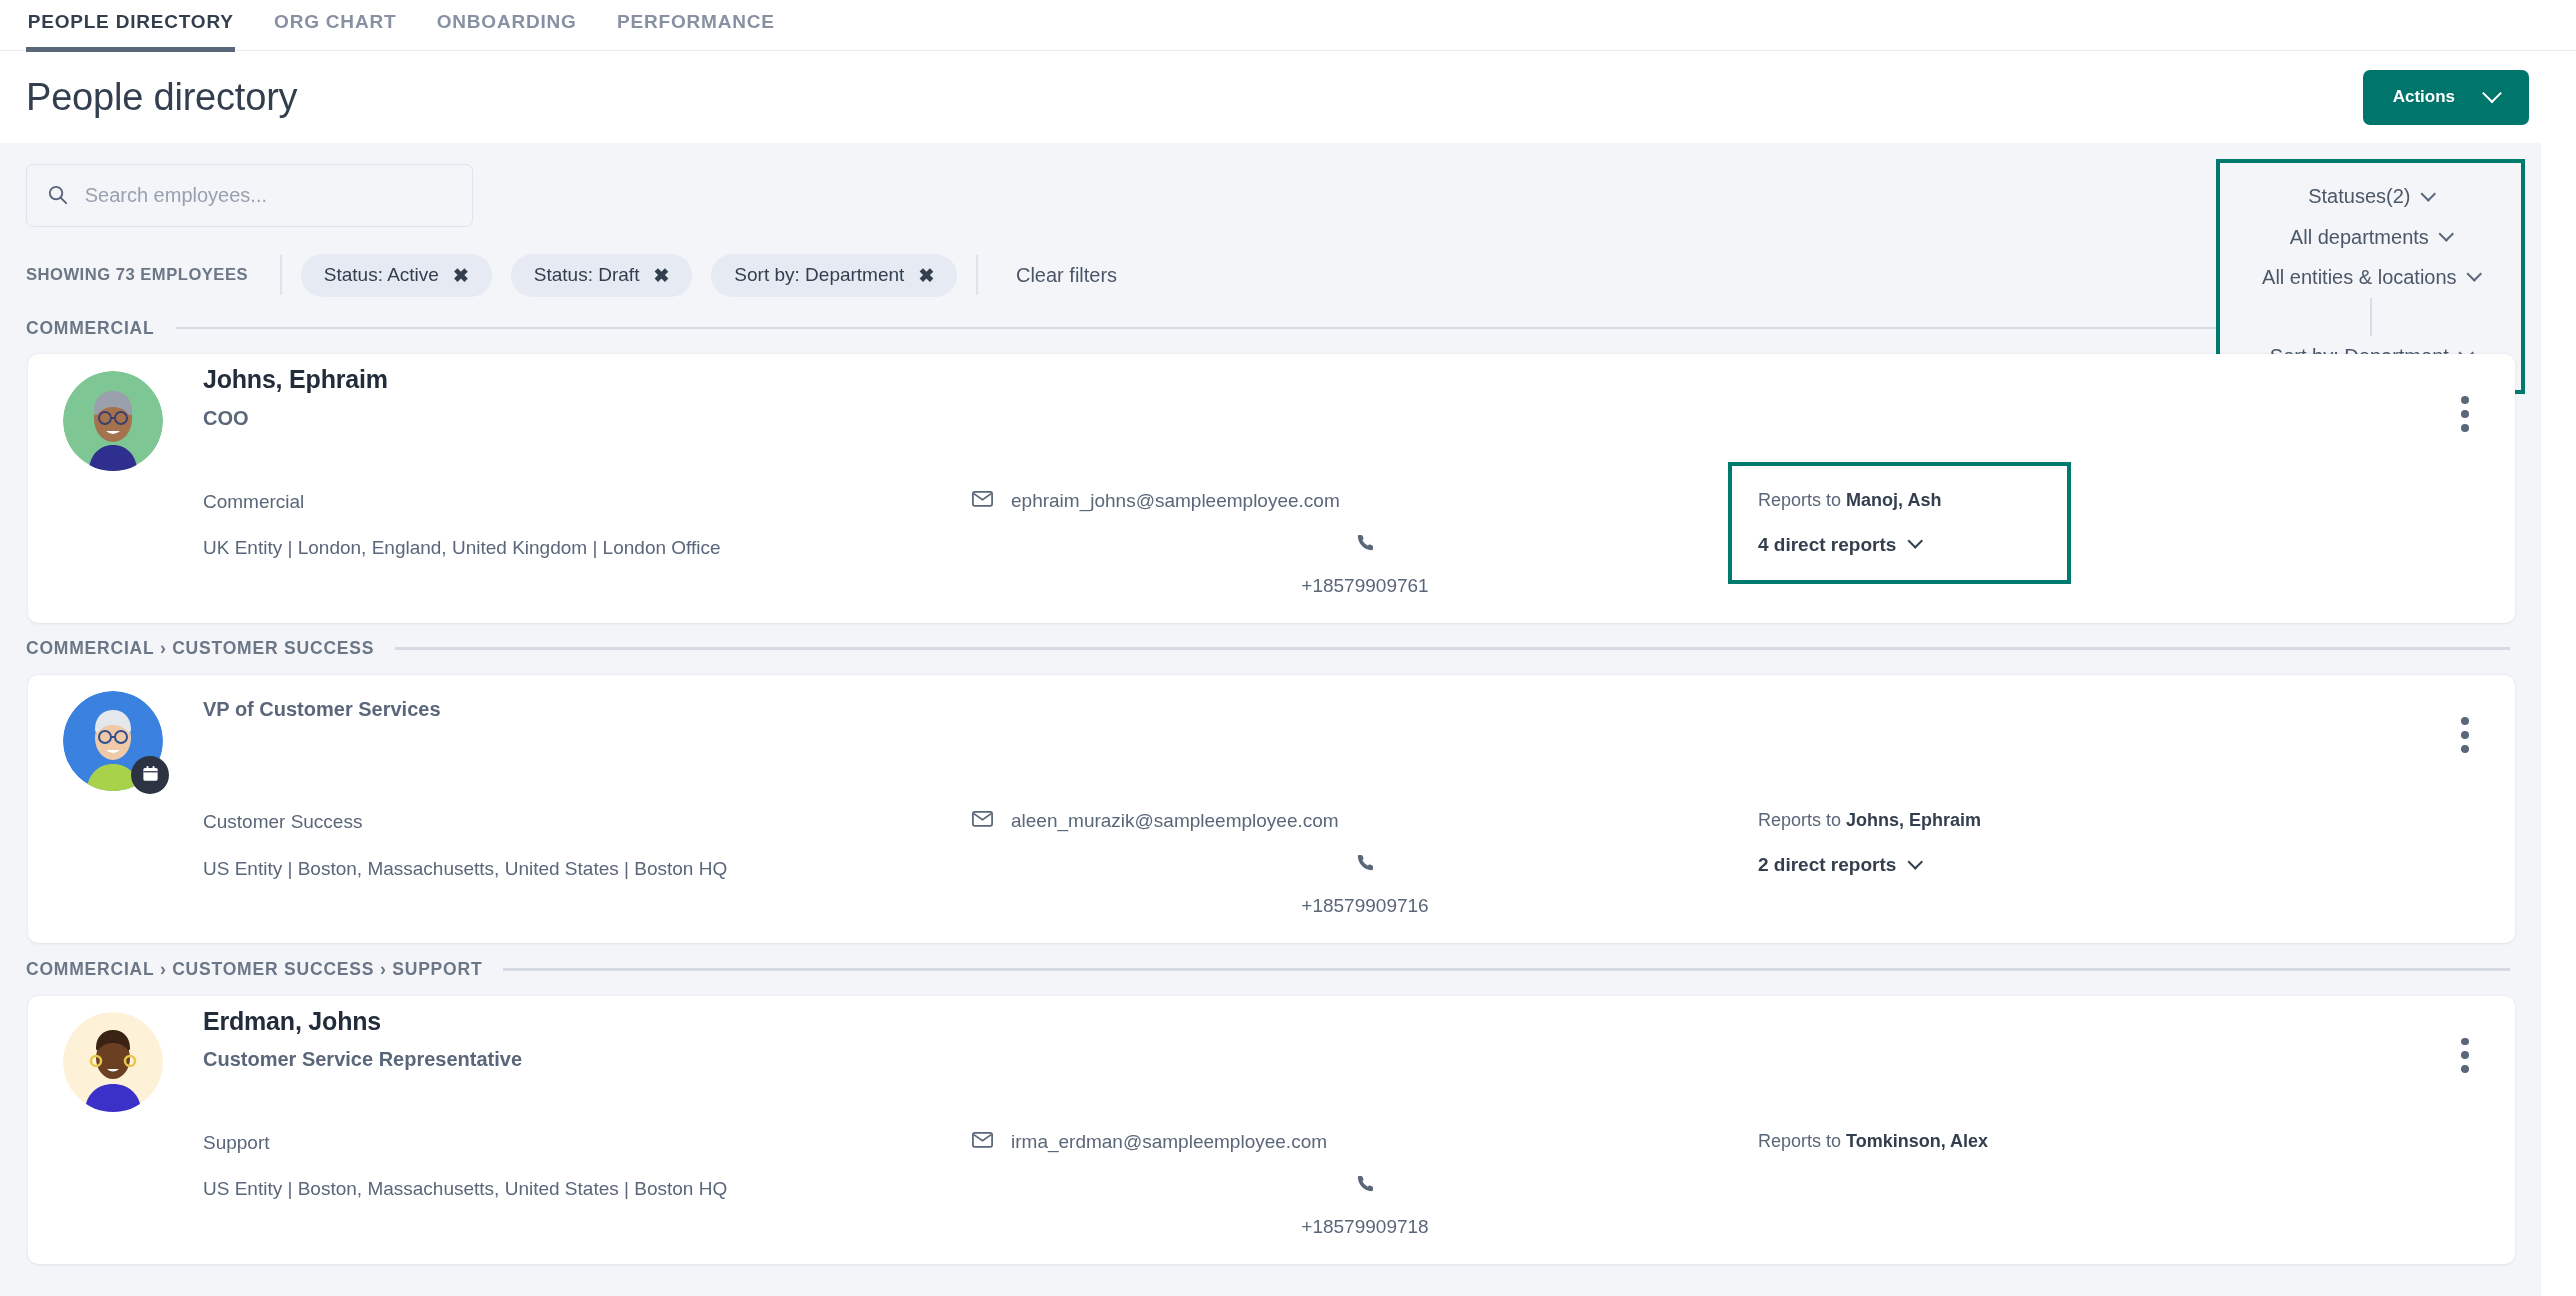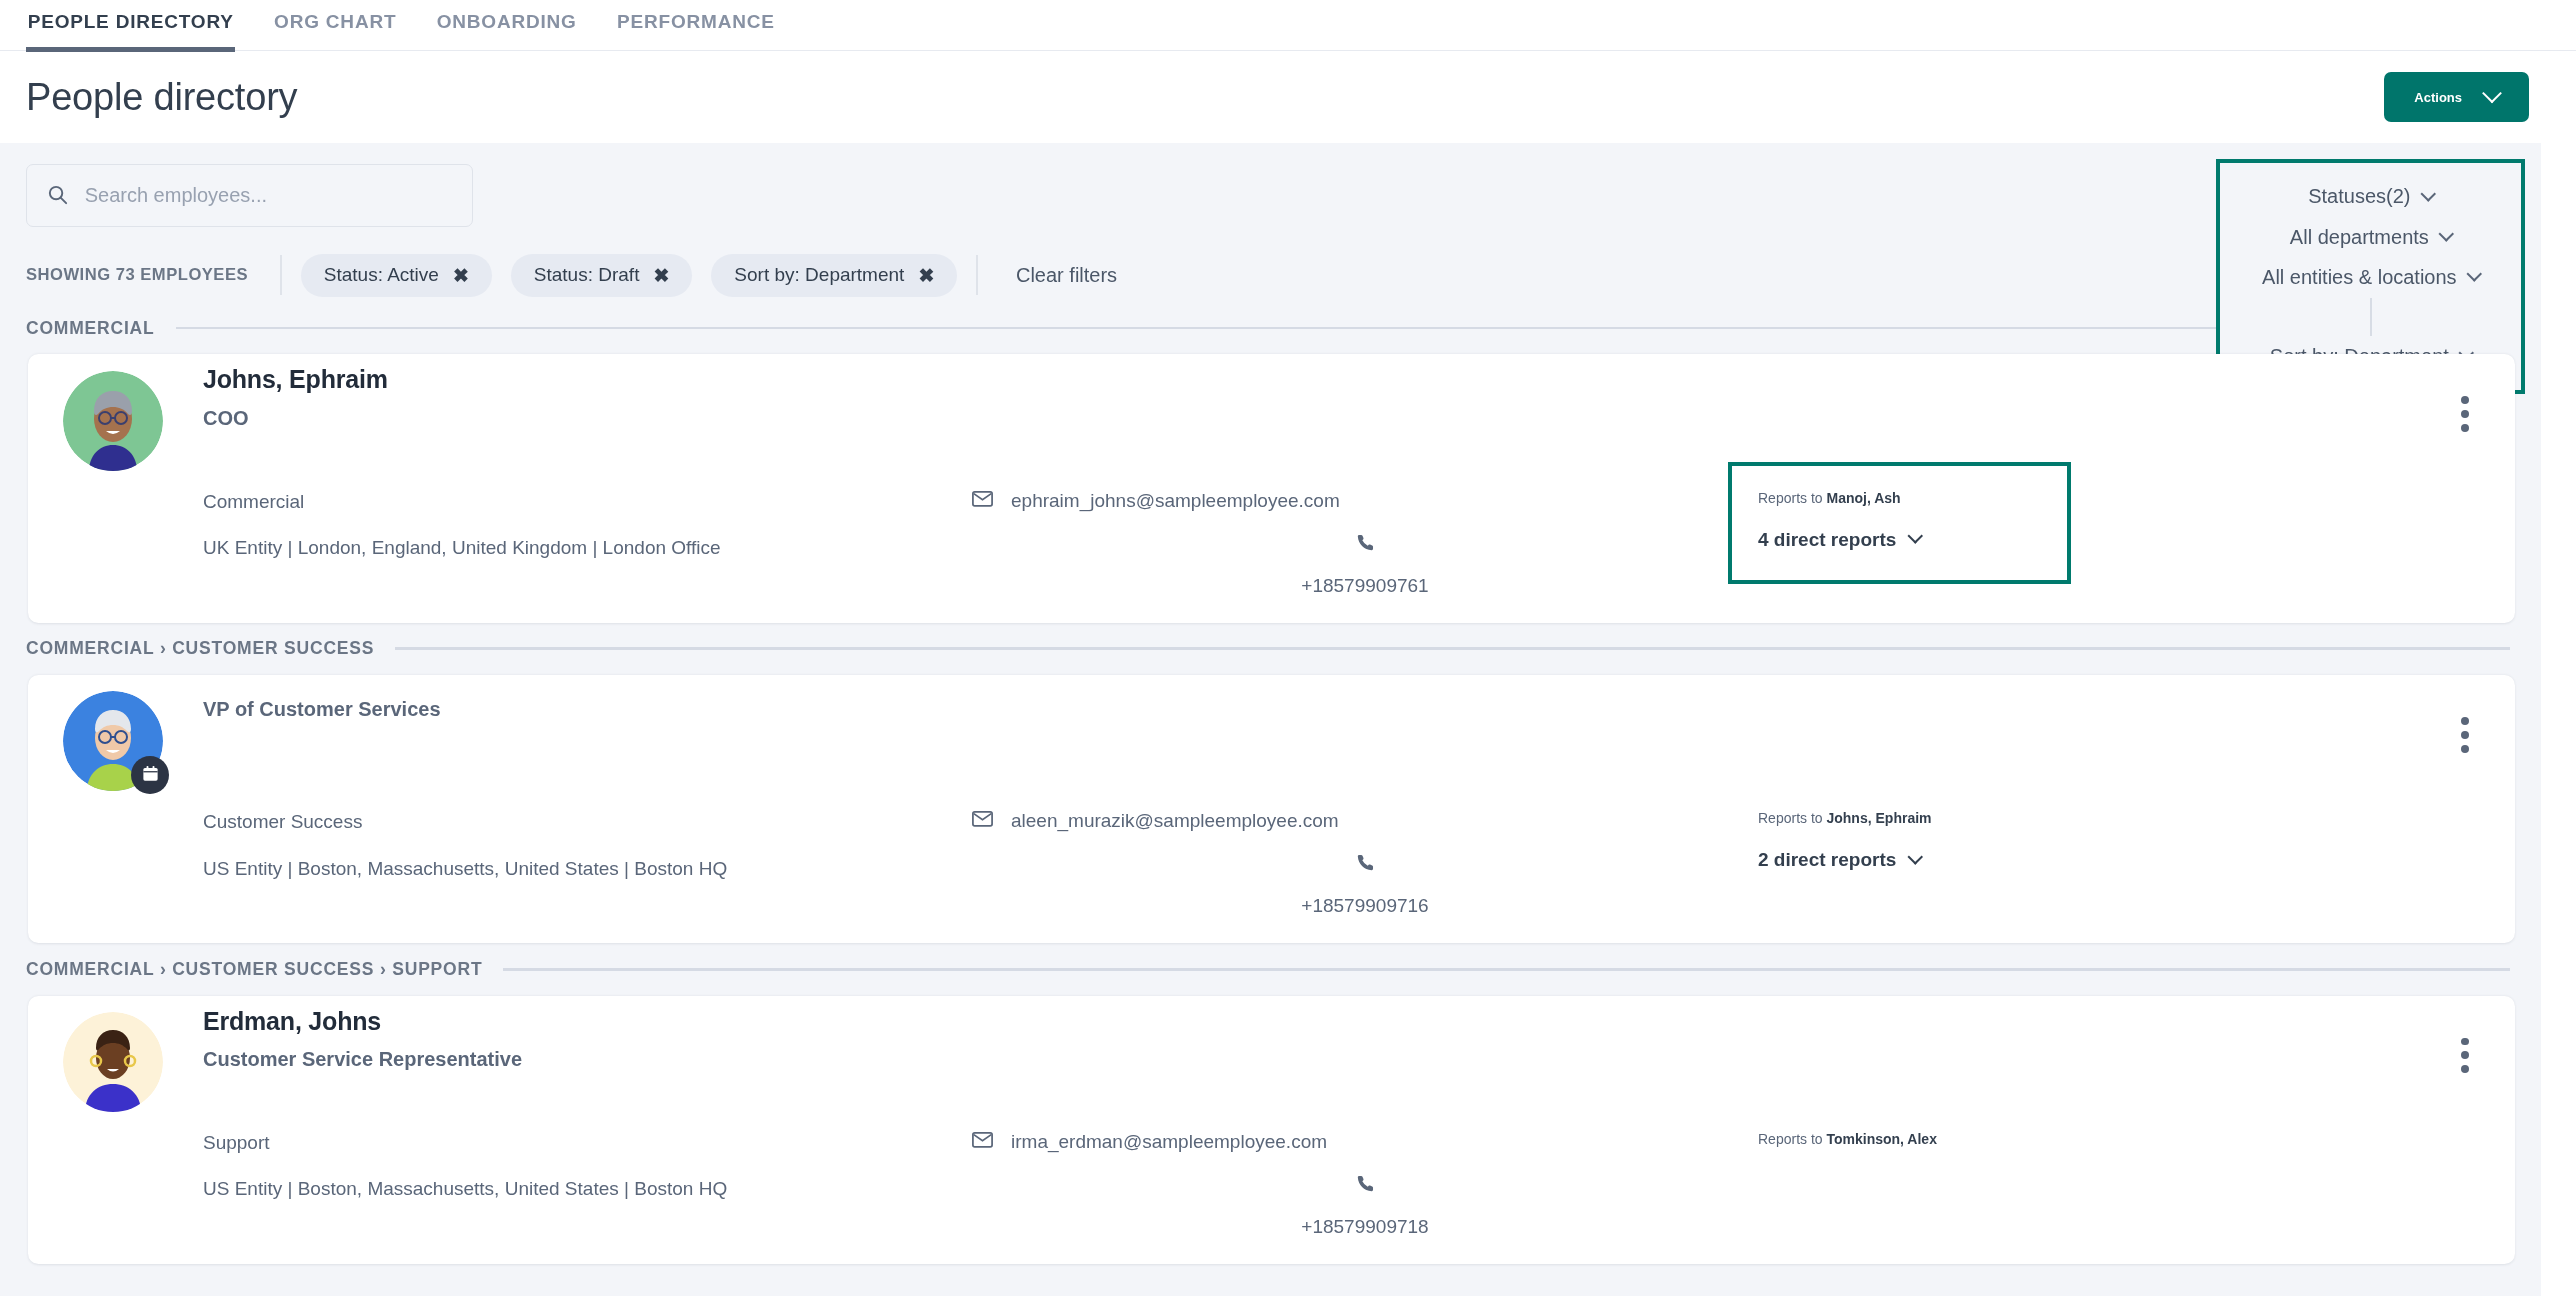--- a/index.html
+++ b/index.html
@@ -51,24 +51,24 @@
   }
   .page-title {
     font-size: 38px;
     font-weight: 400;
     color: #333f4e;
     letter-spacing: -0.2px;
   }
   .actions-btn {
     display: flex;
     align-items: center;
-    gap: 23px;
+    gap: 30px;
     background: #00756b;
     color: #ffffff;
-    font-size: 13px;
+    font-size: 17px;
     font-weight: 700;
     border-radius: 7px;
     padding: 17.5px 30px;
     cursor: pointer;
     white-space: nowrap;
   }
   .chev {
     display: inline-block;
     width: 14px; height: 14px;
     border-right: 2.6px solid currentColor;
@@ -286,21 +286,21 @@
     display: flex;
     align-items: center;
     gap: 18px;
     font-size: 19px;
     color: #5a6679;
   }
   .contact-line + .contact-line { margin-top: 21px; flex-direction: column; }
   .contact-line svg { flex: 0 0 auto; }
 
   .reports-to {
-    font-size: 14px;
+    font-size: 18px;
     color: #5a6679;
   }
   .reports-to b { color: #333f4e; font-weight: 700; }
   .direct-reports {
     display: flex;
     align-items: center;
     gap: 14px;
     font-size: 19px;
     font-weight: 700;
     color: #333f4e;

